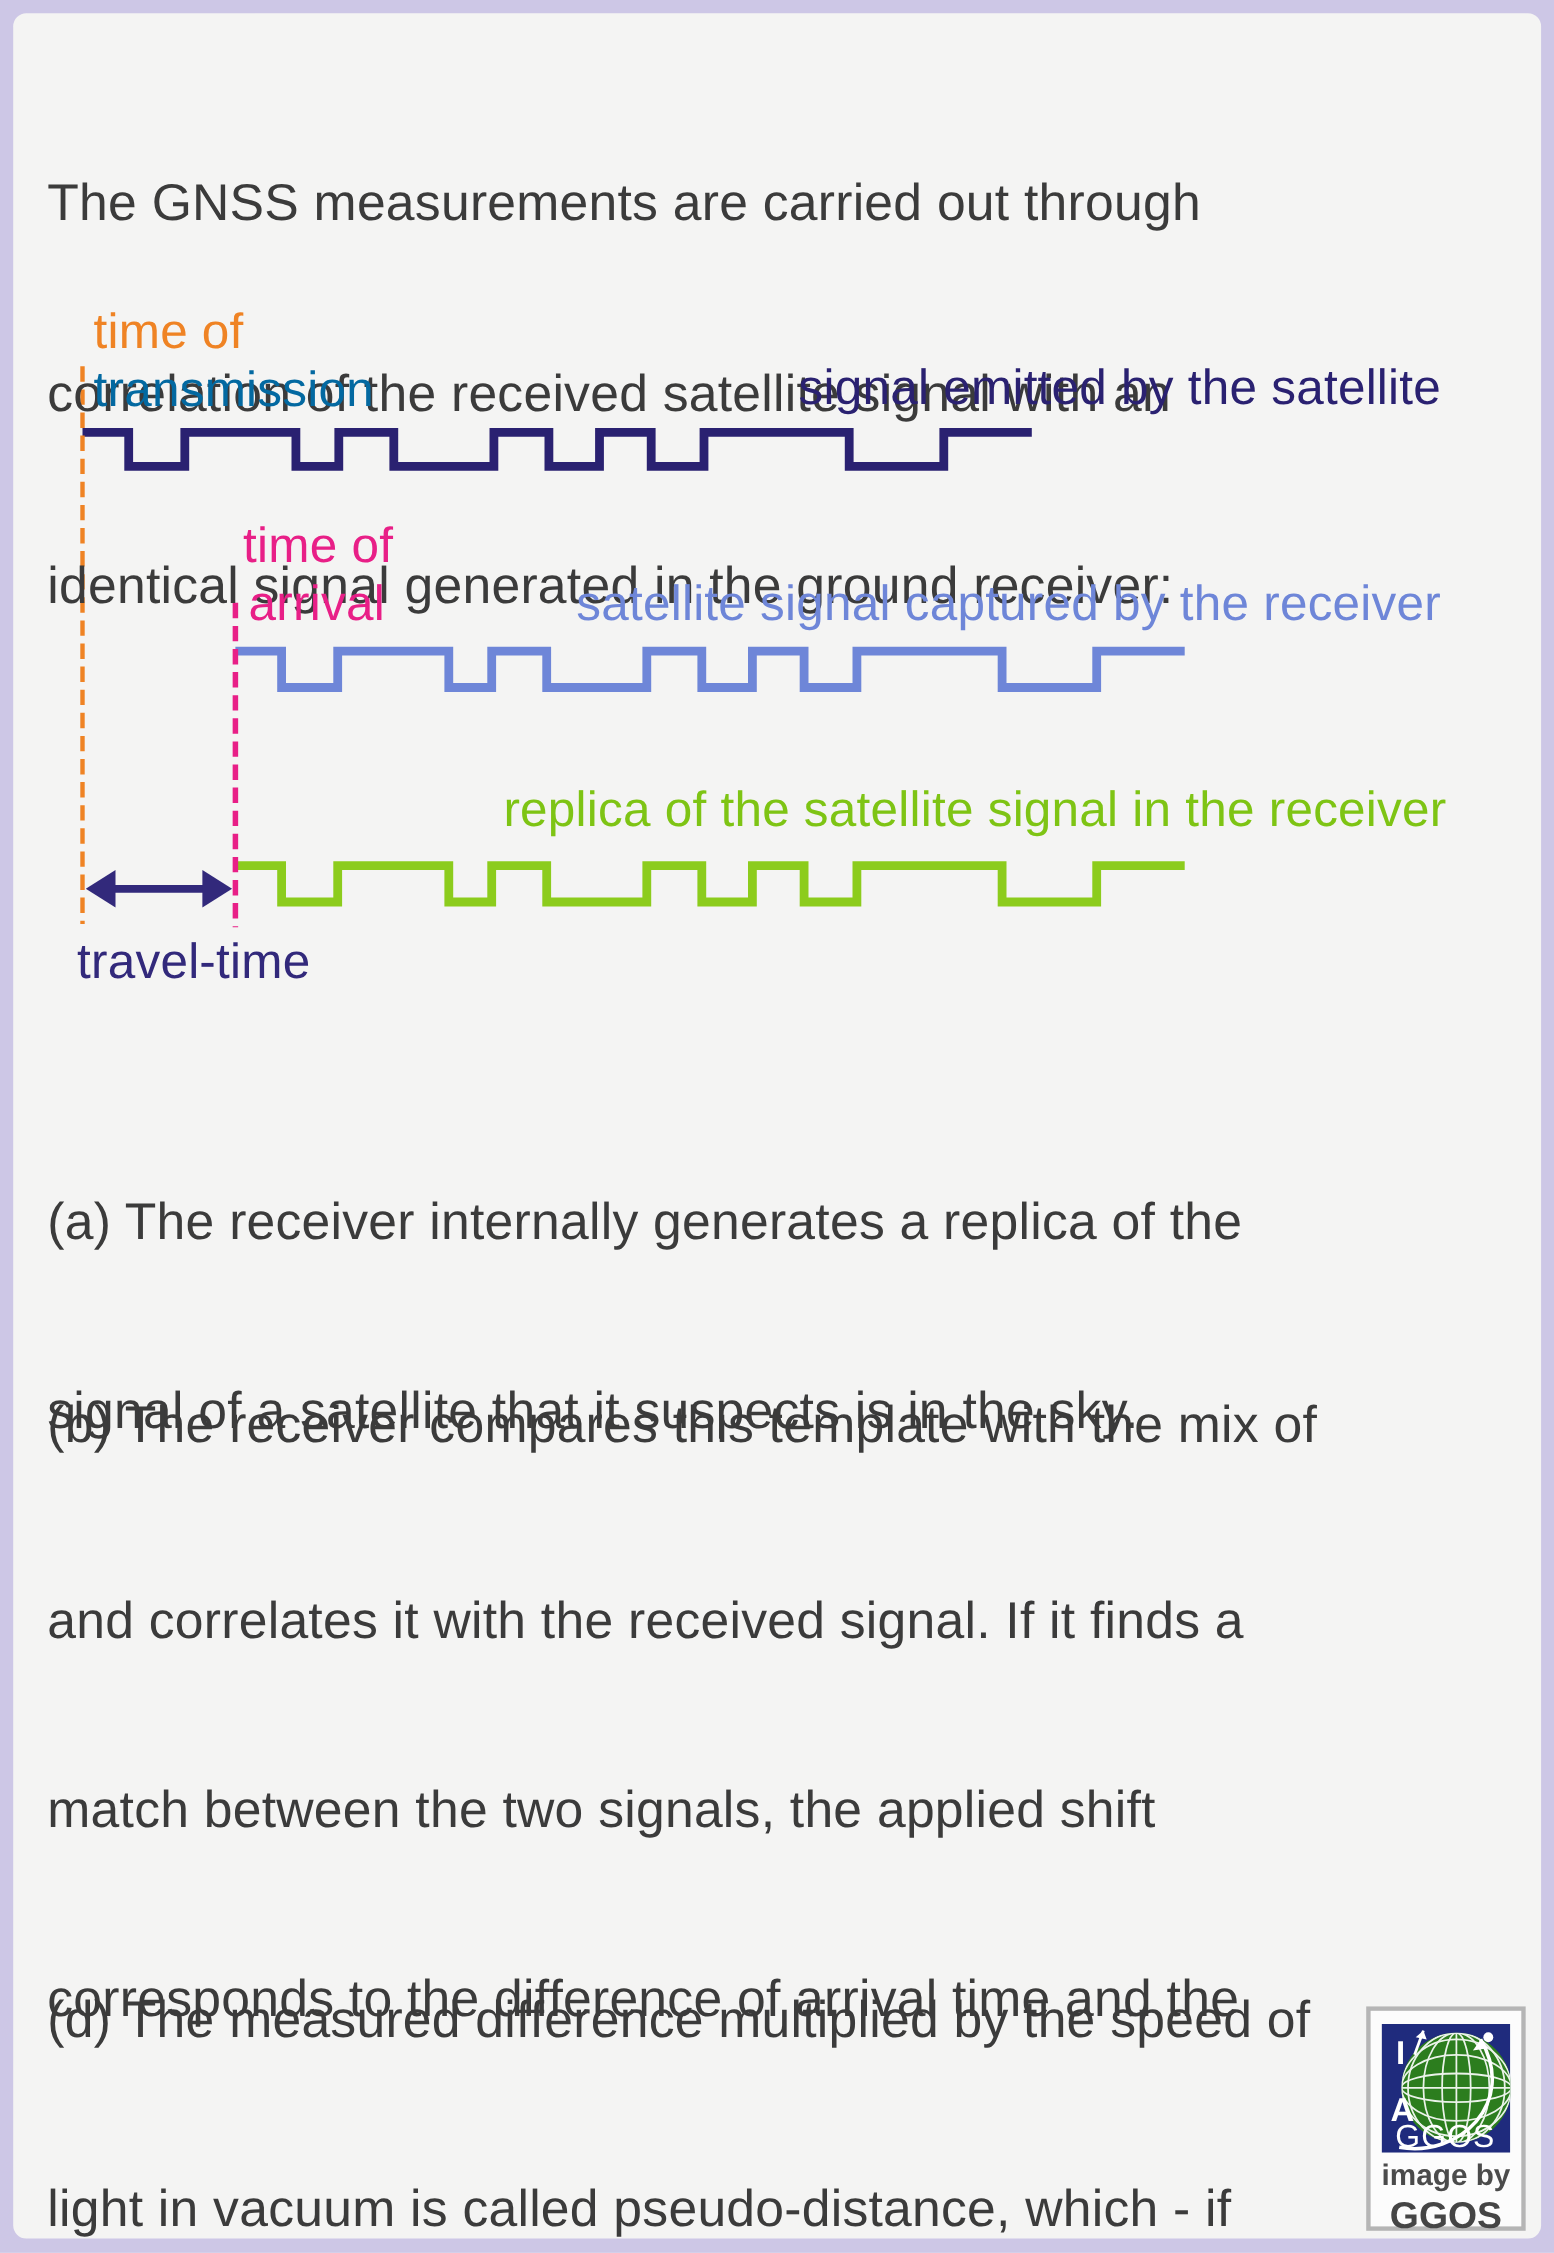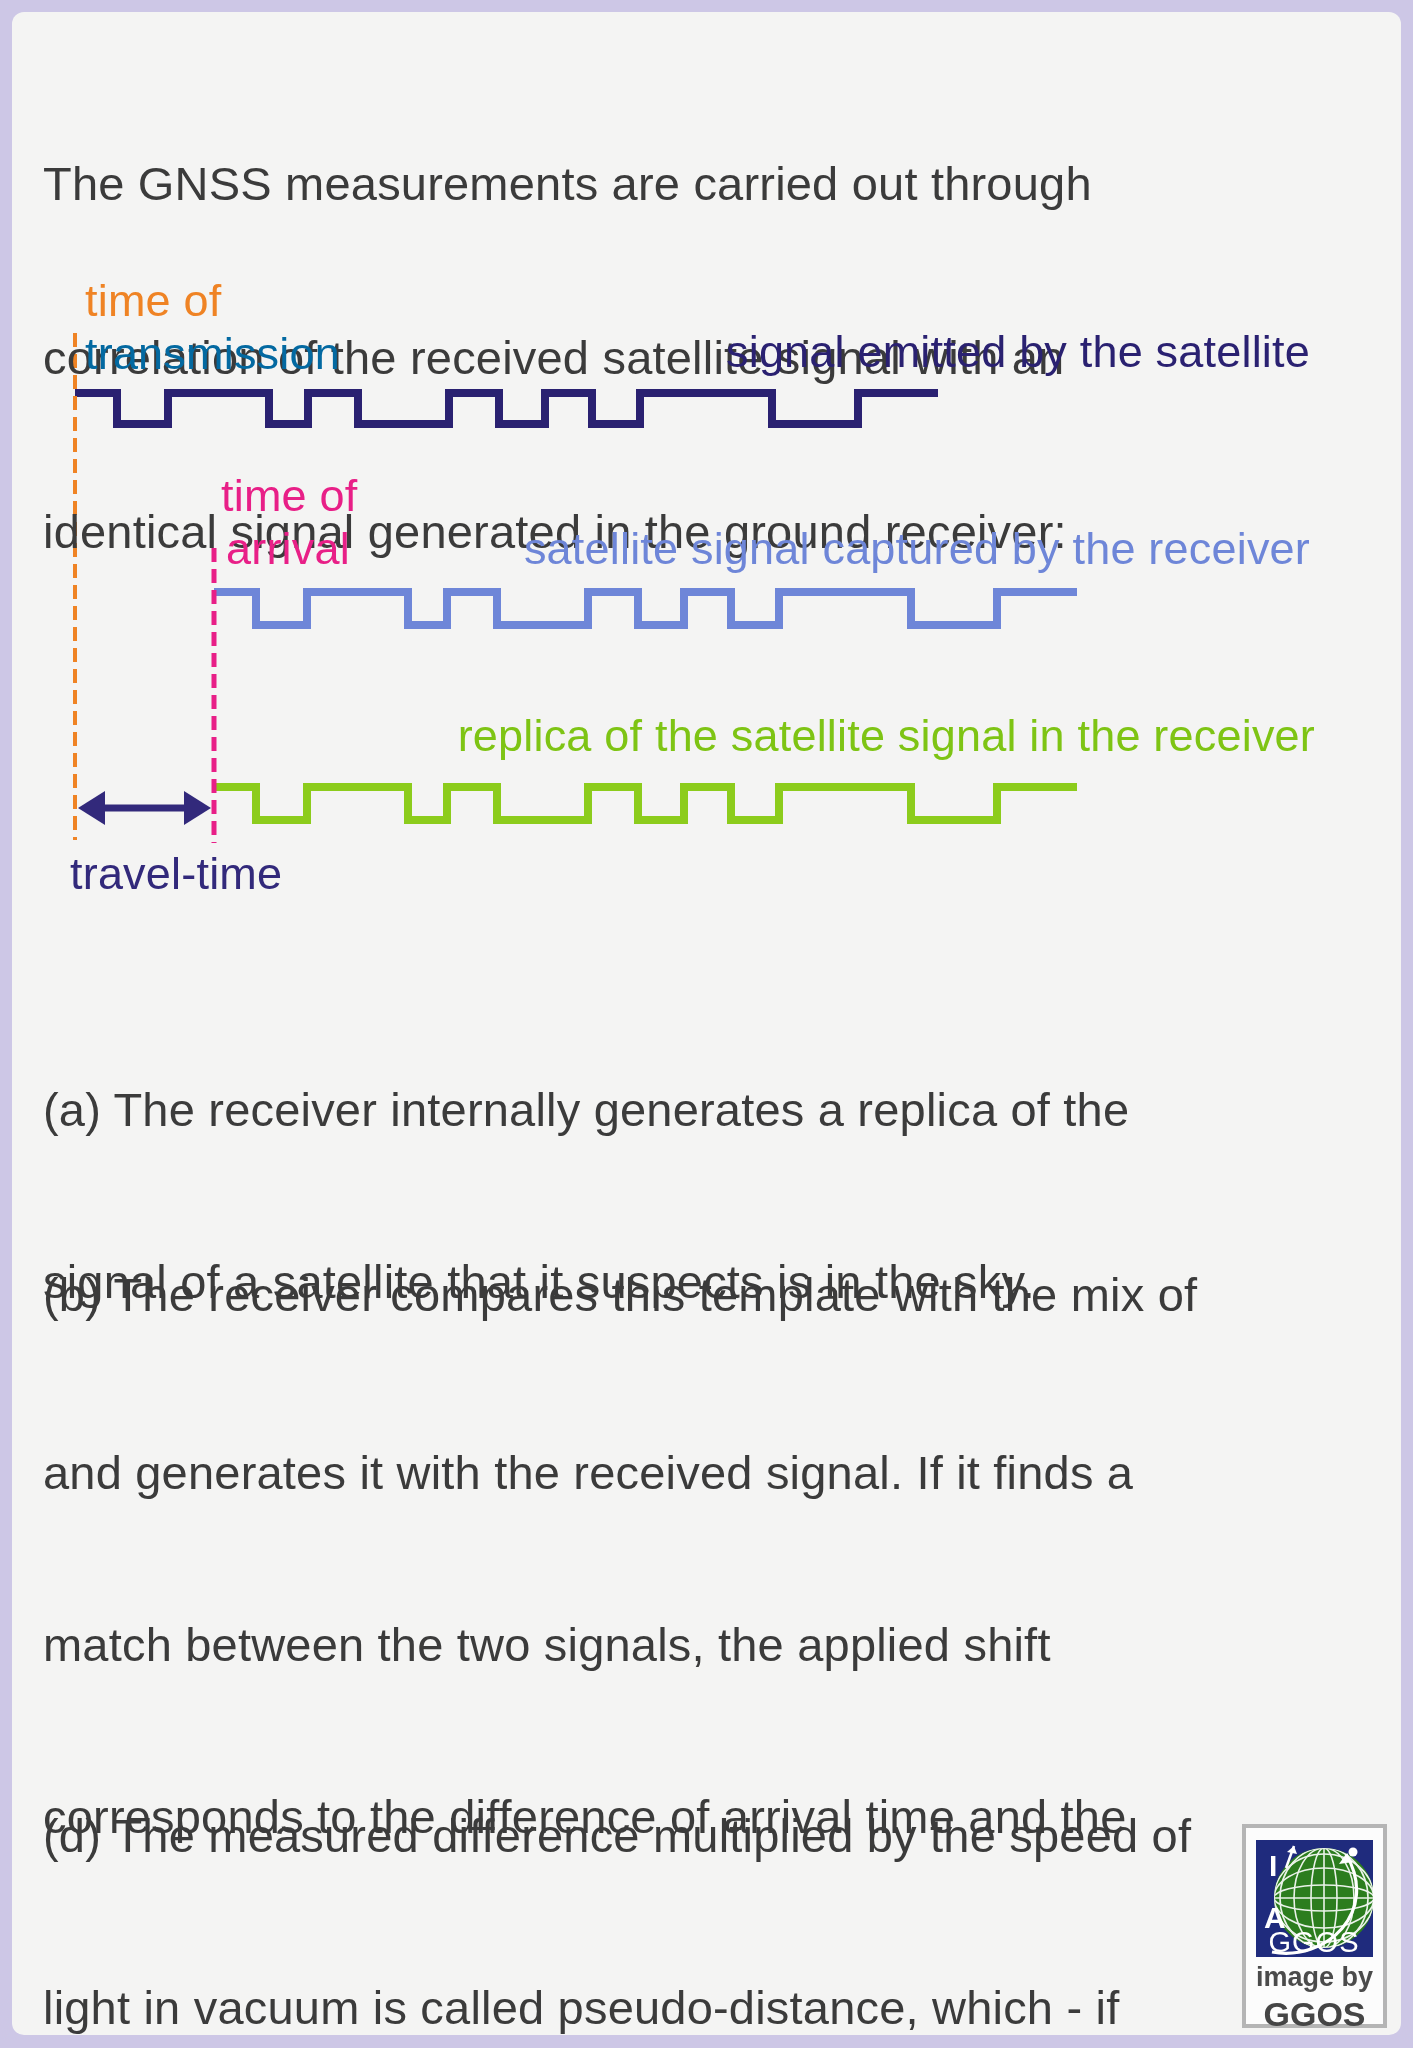--- a/index.html
+++ b/index.html
@@ -70,21 +70,21 @@
 <div class="abs para" style="left:43px; top:969px;">
   <div class="pline">(a) The receiver internally generates a replica of the</div>
   <div class="pline">signal of a satellite that it suspects is in the sky.</div>
 </div>
 
 <div class="abs para" style="left:43px; top:1154px;">
   <div class="pline">(b) The receiver compares this template with the mix of</div>
 </div>
 
 <div class="abs para" style="left:43px; top:1332px;">
-  <div class="pline">and generates it with the received signal. If it finds a</div>
+  <div class="pline">and correlates it with the received signal. If it finds a</div>
   <div class="pline">match between the two signals, the applied shift</div>
   <div class="pline">corresponds to the difference of arrival time and the</div>
   
 </div>
 
 <div class="abs para" style="left:43px; top:1695px;">
   <div class="pline">(d) The measured difference multiplied by the speed of</div>
   <div class="pline">light in vacuum is called pseudo-distance, which - if</div>
   
   

